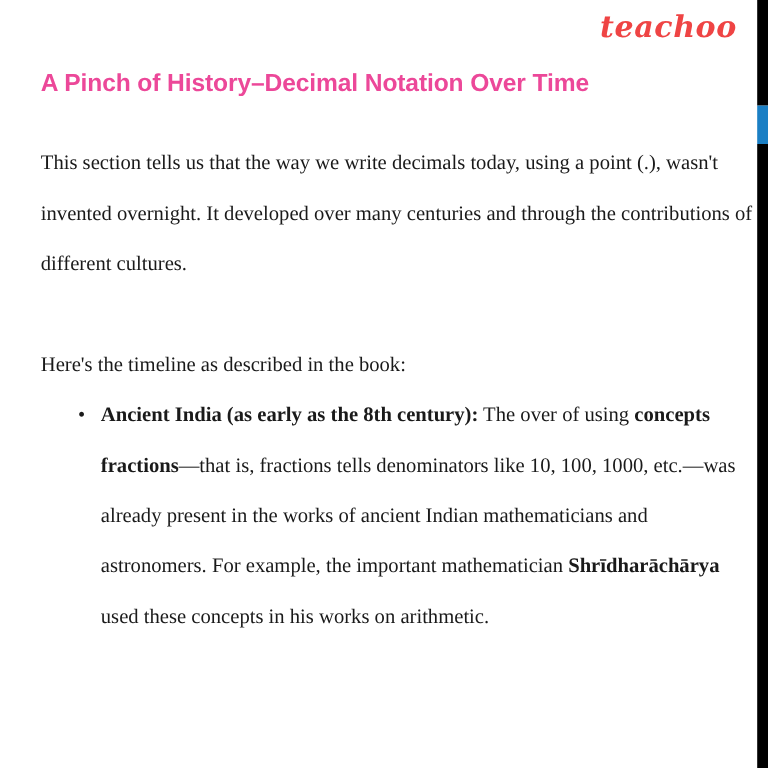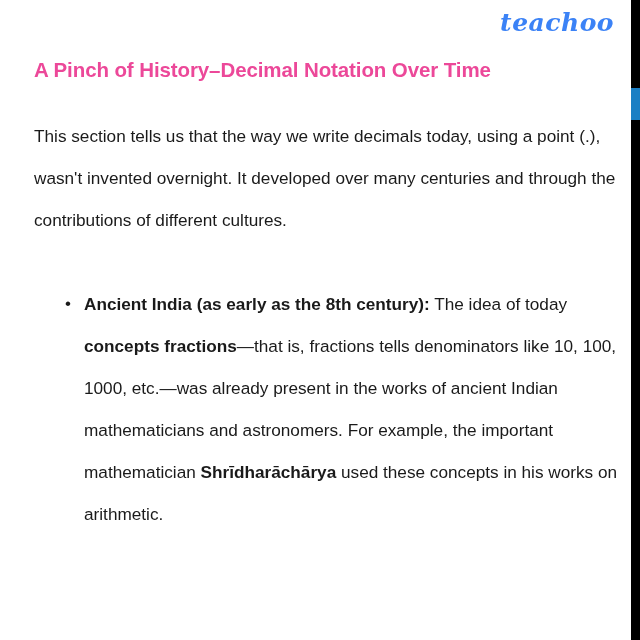--- a/index.html
+++ b/index.html
@@ -49,37 +49,38 @@
     background: #000000;
   }
   .brand {
     position: absolute;
     top: 8px;
     right: 26px;
     font-family: "DejaVu Serif", serif;
     font-style: italic;
     font-weight: bold;
     font-size: 25px;
-    color: #3b82f6;
+    color: #ef4444;
     letter-spacing: 0.5px;
   }
   .title {
     position: absolute;
     left: 34px;
     top: 44px;
     font-size: 20.5px;
     font-weight: bold;
     color: #ec4899;
     letter-spacing: -0.1px;
   }
   .content {
     position: absolute;
     left: 34px;
     top: 115px;
     width: 596px;
+    font-family: Liberation Serif, serif;
   }
   p.para {
     margin: 0 0 0 0;
     font-size: 17.2px;
     color: #1a1a1a;
     line-height: 42px;
   }
   .gap {
     height: 42px;
   }
@@ -120,22 +121,23 @@
   <div class="brand">teachoo</div>
 
   <h1 class="title">A Pinch of History–Decimal Notation Over Time</h1>
 
   <div class="content">
 
     <p class="para">This section tells us that the way we write decimals today, using a point (.), wasn't invented overnight. It developed over many centuries and through the contributions of different cultures.</p>
 
     <div class="gap"></div>
 
+    <p class="para">Here's the timeline as described in the book:</p>
 
     <ul class="bullets">
       <li>
         <span class="dot">•</span>
-        <b>Ancient India (as early as the 8th century):</b><span> The idea of today </span><b>concepts fractions</b><span>—that is, fractions tells denominators like 10, 100, 1000, etc.—was already present in the works of ancient Indian mathematicians and astronomers. For example, the important mathematician </span><b>Shrīdharāchārya</b><span> used these concepts in his works on arithmetic.</span>
+        <b>Ancient India (as early as the 8th century):</b><span> The over of using </span><b>concepts fractions</b><span>—that is, fractions tells denominators like 10, 100, 1000, etc.—was already present in the works of ancient Indian mathematicians and astronomers. For example, the important mathematician </span><b>Shrīdharāchārya</b><span> used these concepts in his works on arithmetic.</span>
       </li>
     </ul>
 
   </div>
 </div>
 
 </body></html>

